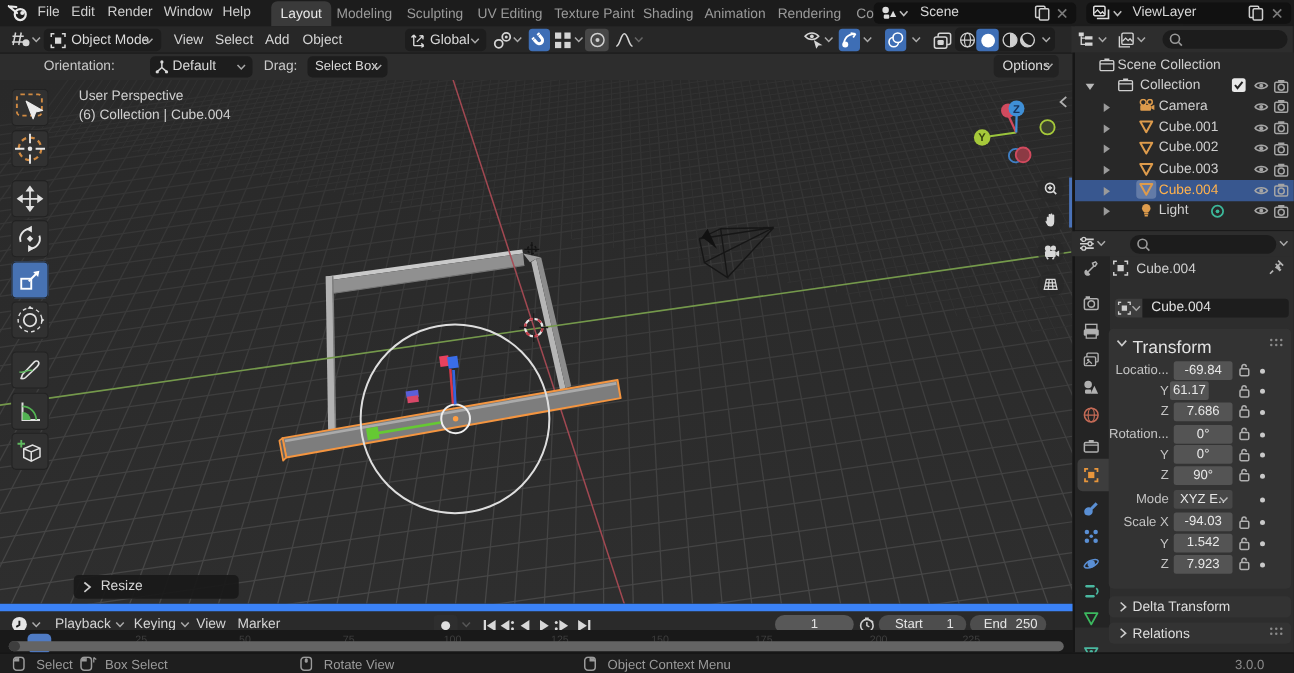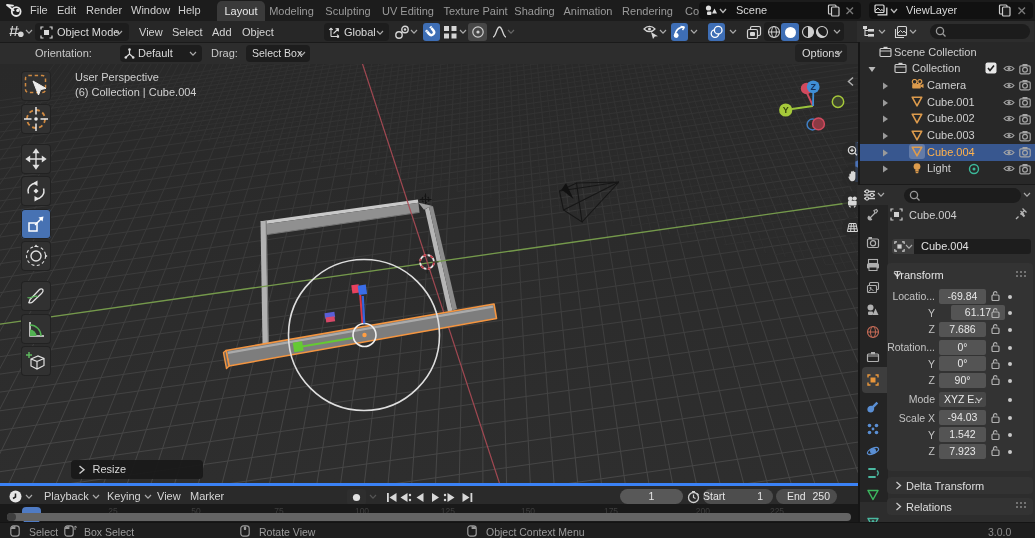--- a/index.html
+++ b/index.html
@@ -511,21 +511,21 @@
  <text x="785.7" y="113.2" font-size="9" font-weight="bold" fill="#35420f" text-anchor="middle" font-family="Liberation Sans">Y</text>
  <circle cx="838" cy="101.8" r="5.7" fill="#3c432e" stroke="#a6c93a" stroke-width="1.5"></circle>
  <circle cx="812.5" cy="124.5" r="5.4" fill="none" stroke="#3f7fc4" stroke-width="1.5"></circle>
  <circle cx="818.5" cy="123.9" r="5.9" fill="#8c3a44" stroke="#d14a5e" stroke-width="1.5"></circle>
 
  <path d="M853 77.5 L848.5 81.5 L853 85.5" stroke="#b0b0b0" stroke-width="1.5" fill="none"></path>
  <rect x="855.3" y="142" width="2.7" height="40" fill="#4a72b8"></rect>
 </svg>
 </div>
 
-<div class="abs" style="left:16px;top:64px;width:812px;height:419px;pointer-events:none">
+<div class="abs" style="left:4px;top:64px;width:812px;height:419px;pointer-events:none">
  <div class="vptxt" style="left:59px;top:6.5px">User Perspective</div>
  <div class="vptxt" style="left:59px;top:21.5px">(6) Collection | Cube.004</div>
 
  <div class="tbtn" style="top:7px">
   <svg width="30" height="30">
           <rect x="4.5" y="4.5" width="20" height="17" rx="3" fill="none" stroke="#d08a42" stroke-width="1.5" stroke-dasharray="3.4 2.8"></rect>
   <path d="M12 10 L17.5 24 L19.6 18.6 L25 17.4 Z" fill="#ececec" stroke="#ececec" stroke-width="1" stroke-linejoin="round"></path>
         </svg>
  </div>
  <div class="tbtn" style="top:39.5px">
@@ -906,40 +906,40 @@
           </svg>
 <svg class="abs" style="left:13px;top:5px" width="8" height="6">
             <path d="M1 1 L4 4.2 L7 1" stroke="#aaa" stroke-width="1.1" fill="none"></path>
           </svg>
         </div>
 <div class="abs" style="left:54px;top:54px;width:117px;height:15px;background:#1d1d1d;border-radius:0 3px 3px 0;color:#e0e0e0;font-size:11px;line-height:15px"><span style="margin-left:7px">Cube.004</span></div>
 <div class="abs" style="left:27px;top:78px;width:146px;height:208px;background:#333333;border-radius:4px"></div>
 <svg class="abs" style="left:33px;top:86px" width="9" height="7">
           <path d="M1 1.5 L4.5 5.5 L8 1.5" fill="none" stroke="#ccc" stroke-width="1.3"></path>
         </svg>
-<span class="abs" style="left:34px;top:84px;font-size:11px;color:#e2e2e2">Transform</span>
+<span class="abs" style="left:46px;top:84px;font-size:14px;color:#e2e2e2">Transform</span>
 <svg class="abs" style="left:155px;top:85px" width="12" height="10">
           <g fill="#8a8a8a">
             <circle cx="2" cy="2" r="1"></circle>
             <circle cx="6" cy="2" r="1"></circle>
             <circle cx="10" cy="2" r="1"></circle>
             <circle cx="2" cy="6" r="1"></circle>
             <circle cx="6" cy="6" r="1"></circle>
             <circle cx="10" cy="6" r="1"></circle>
           </g>
         </svg>
 <div class="plabel" style="left:-3px;top:105px;width:78px">Locatio...</div>
 <div class="pfield" style="left:79px;top:103.5px;width:47px;height:15px;line-height:15px">-69.84</div>
 <svg class="abs" style="left:130px;top:105px" width="11" height="12" viewBox="0 0 11 12">
           <rect x="2" y="5" width="7" height="5.5" rx="1" fill="none" stroke="#b0b0b0" stroke-width="1.2"></rect>
           <path d="M3.5 5 L3.5 3.5 C3.5 1 7 1 7 3.5" fill="none" stroke="#b0b0b0" stroke-width="1.2"></path>
         </svg>
 <div class="abs" style="left:148px;top:109.5px;width:4px;height:4px;border-radius:50%;background:#c9c9c9"></div>
 <div class="plabel" style="left:-3px;top:121.5px;width:78px">Y</div>
-<div class="pfield" style="left:91px;top:120.0px;width:54px;height:15px;line-height:15px">61.17</div>
+<div class="pfield" style="left:76px;top:120.0px;width:31px;height:15px;line-height:15px">61.17</div>
 <svg class="abs" style="left:130px;top:121.5px" width="11" height="12" viewBox="0 0 11 12">
           <rect x="2" y="5" width="7" height="5.5" rx="1" fill="none" stroke="#b0b0b0" stroke-width="1.2"></rect>
           <path d="M3.5 5 L3.5 3.5 C3.5 1 7 1 7 3.5" fill="none" stroke="#b0b0b0" stroke-width="1.2"></path>
         </svg>
 <div class="abs" style="left:148px;top:126.0px;width:4px;height:4px;border-radius:50%;background:#c9c9c9"></div>
 <div class="plabel" style="left:-3px;top:138px;width:78px">Z</div>
 <div class="pfield" style="left:79px;top:136.5px;width:47px;height:15px;line-height:15px">7.686</div>
 <svg class="abs" style="left:130px;top:138px" width="11" height="12" viewBox="0 0 11 12">
           <rect x="2" y="5" width="7" height="5.5" rx="1" fill="none" stroke="#b0b0b0" stroke-width="1.2"></rect>
           <path d="M3.5 5 L3.5 3.5 C3.5 1 7 1 7 3.5" fill="none" stroke="#b0b0b0" stroke-width="1.2"></path>
@@ -1007,21 +1007,21 @@
             <circle cx="2" cy="2" r="1"></circle>
             <circle cx="6" cy="2" r="1"></circle>
             <circle cx="10" cy="2" r="1"></circle>
             <circle cx="2" cy="6" r="1"></circle>
             <circle cx="6" cy="6" r="1"></circle>
             <circle cx="10" cy="6" r="1"></circle>
           </g>
         </svg>
 </div>
 </div>
-<div id="tlh" style="border-top:3px solid #3b82f6">
+<div id="tlh" style="border-top:6px solid #3b82f6">
  <svg class="abs" style="left:9px;top:4px" width="14" height="14">
         <circle cx="6.5" cy="6.5" r="6" fill="#e5e5e5"></circle>
         <path d="M6.5 3.5 L6.5 7 L4 8.5" stroke="#1d1d1d" stroke-width="1.5" fill="none"></path>
       </svg>
  <svg class="abs" style="left:25px;top:8px" width="8" height="6">
         <path d="M1 1 L4 4.2 L7 1" stroke="#aaa" stroke-width="1.2" fill="none"></path>
       </svg>
  <div class="htext" style="left:44px;line-height:21px">Playback</div>
  <svg class="abs" style="left:92px;top:8px" width="8" height="6">
         <path d="M1 1 L4 4.2 L7 1" stroke="#aaa" stroke-width="1.2" fill="none"></path>
@@ -1054,21 +1054,21 @@
           <circle cx="59" cy="8" r="1.2"></circle>
    <path d="M76.5 1 L76.5 10 L83.5 5.5 Z"></path>
           <rect x="84.5" y="1" width="1.8" height="9"></rect>
   </g>
  </svg>
  <div class="pill" style="left:620px;top:3px;width:63px;height:15px;line-height:15px;background:#585858;text-align:center">1</div>
  <svg class="abs" style="left:687px;top:4px" width="13" height="14">
         <circle cx="6.5" cy="7.5" r="5" fill="none" stroke="#cfcfcf" stroke-width="1.3"></circle>
         <path d="M6.5 4.5 L6.5 7.5 L8.5 8.5 M5 1.5 L8 1.5 M10 3.5 L11.5 5" stroke="#cfcfcf" stroke-width="1.2" fill="none"></path>
       </svg>
- <div class="pill" style="left:703px;top:3px;width:70px;height:15px;line-height:15px"><span style="margin-left:0">Start</span><span style="position:absolute;right:10px">1</span></div>
+ <div class="pill" style="left:703px;top:3px;width:70px;height:15px;line-height:15px"><span style="margin-left:13px">Start</span><span style="position:absolute;right:10px">1</span></div>
  <div class="pill" style="left:776px;top:3px;width:61px;height:15px;line-height:15px"><span style="margin-left:11px">End</span><span style="position:absolute;right:7px">250</span></div>
 </div>
 
 <div id="tl">
       <span style="position:absolute;left:103px;top:2px;width:20px;text-align:center;font-size:8.5px;color:#3e3e3e">25</span>
       <span style="position:absolute;left:186px;top:2px;width:20px;text-align:center;font-size:8.5px;color:#3e3e3e">50</span>
       <span style="position:absolute;left:269px;top:2px;width:20px;text-align:center;font-size:8.5px;color:#3e3e3e">75</span>
       <span style="position:absolute;left:352px;top:2px;width:20px;text-align:center;font-size:8.5px;color:#3e3e3e">100</span>
       <span style="position:absolute;left:435px;top:2px;width:20px;text-align:right;font-size:8.5px;color:#3e3e3e">125</span>
       <span style="position:absolute;left:518px;top:2px;width:20px;text-align:center;font-size:8.5px;color:#3e3e3e">150</span>

